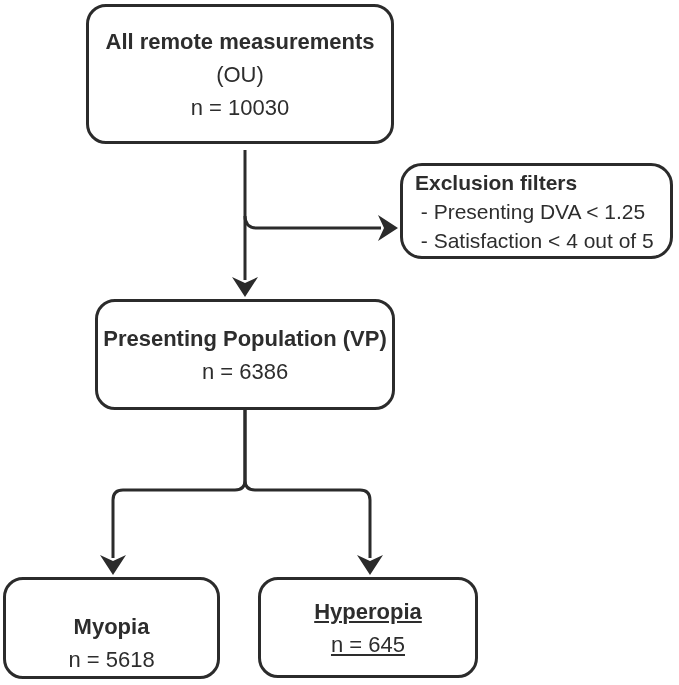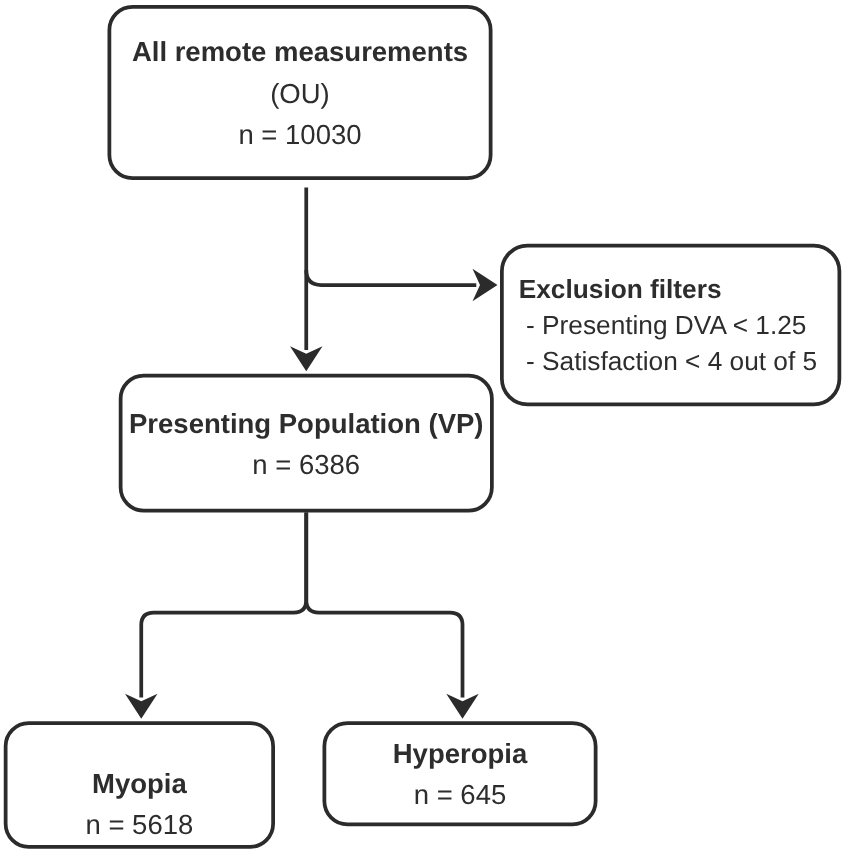--- a/index.html
+++ b/index.html
@@ -39,24 +39,24 @@
     align-items:flex-start;
     text-align:left;
     padding:6px 10px 6px 12px;
     font-size:21px;
     line-height:29px;
     border-radius:22px;
   }
   .node-line{white-space:pre;}
   
   #node-all-remote {left:74px;  top:4px;   width:308px; height:140px;margin-left:12px;}
-  #node-exclusion  {left:400px; top:163px; width:273px; height:130px;margin-top:32px;}
+  #node-exclusion  {left:400px; top:163px; width:273px; height:96px;}
   #node-validation {left:95px;  top:299px; width:300px; height:111px;}
   #node-myopia     {left:3px;   top:577px; width:217px; height:102px;justify-content:flex-end;}
-  #node-hyperopia  {left:258px; top:577px; width:220px; height:84px;}
+  #node-hyperopia  {left:258px; top:577px; width:220px; height:101px;text-decoration:underline;}
 </style>
 </head>
 <body>
 
 <div class="canvas">
 
   <svg class="connectors" width="679" height="685" viewBox="0 0 679 685" aria-hidden="true">
 
     <path d="M245,150 L245,280"></path>
     <polygon points="245,297 232,277 245,283 258,277"></polygon>

